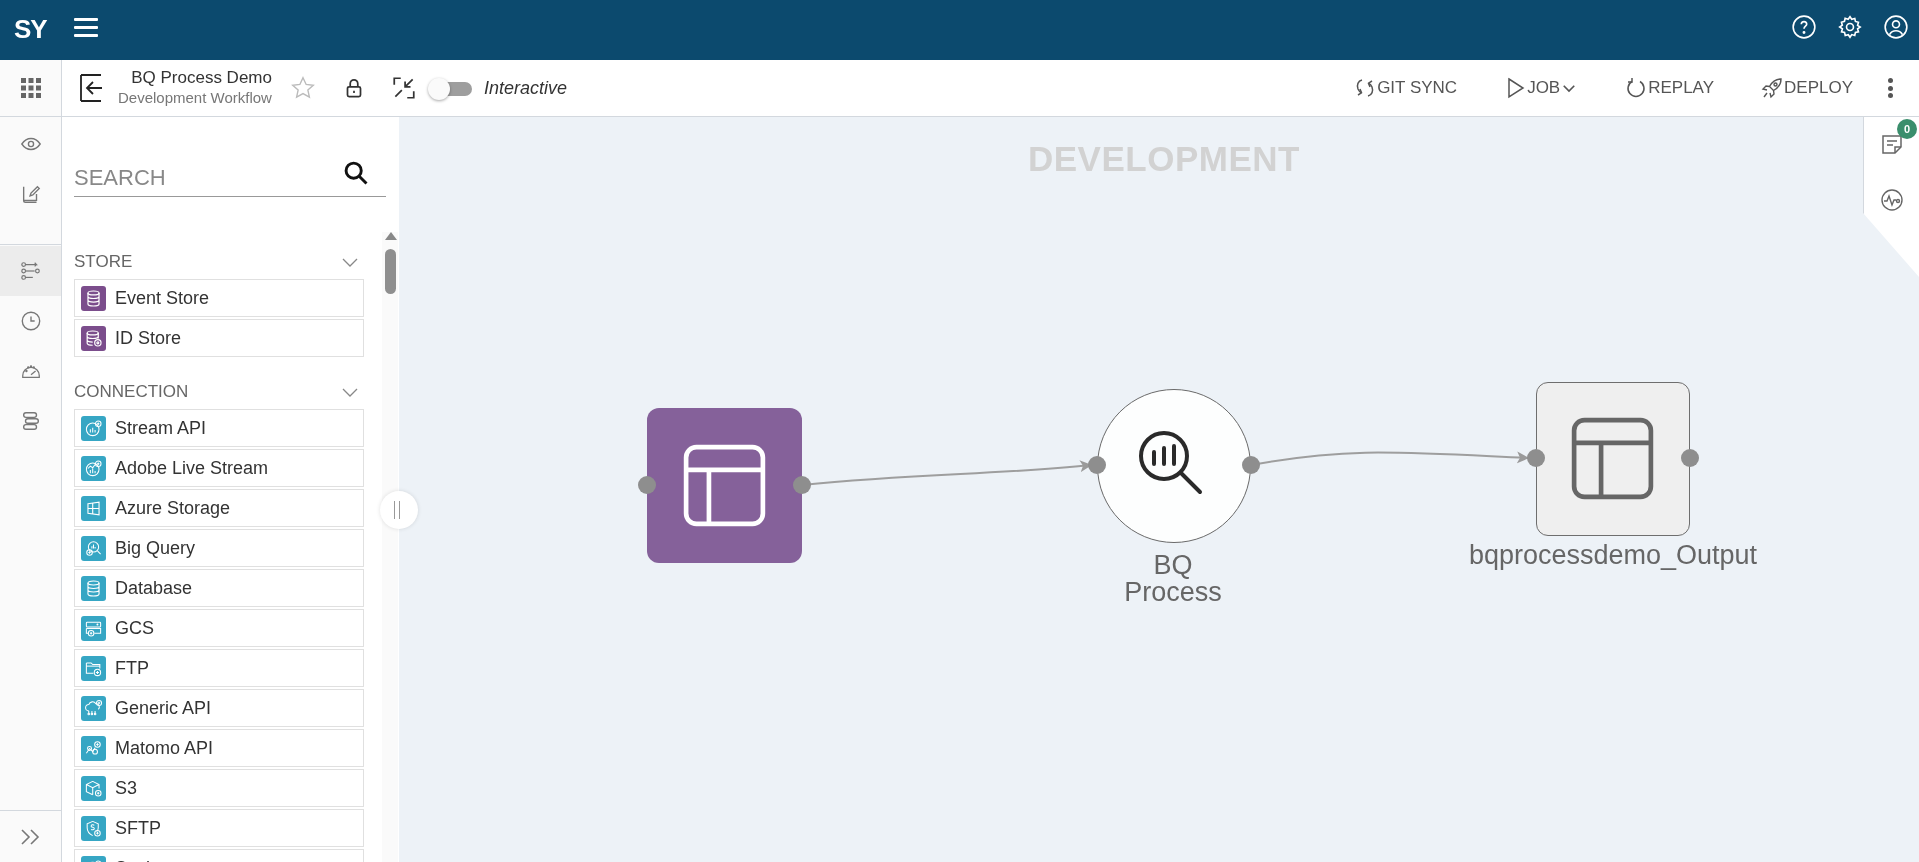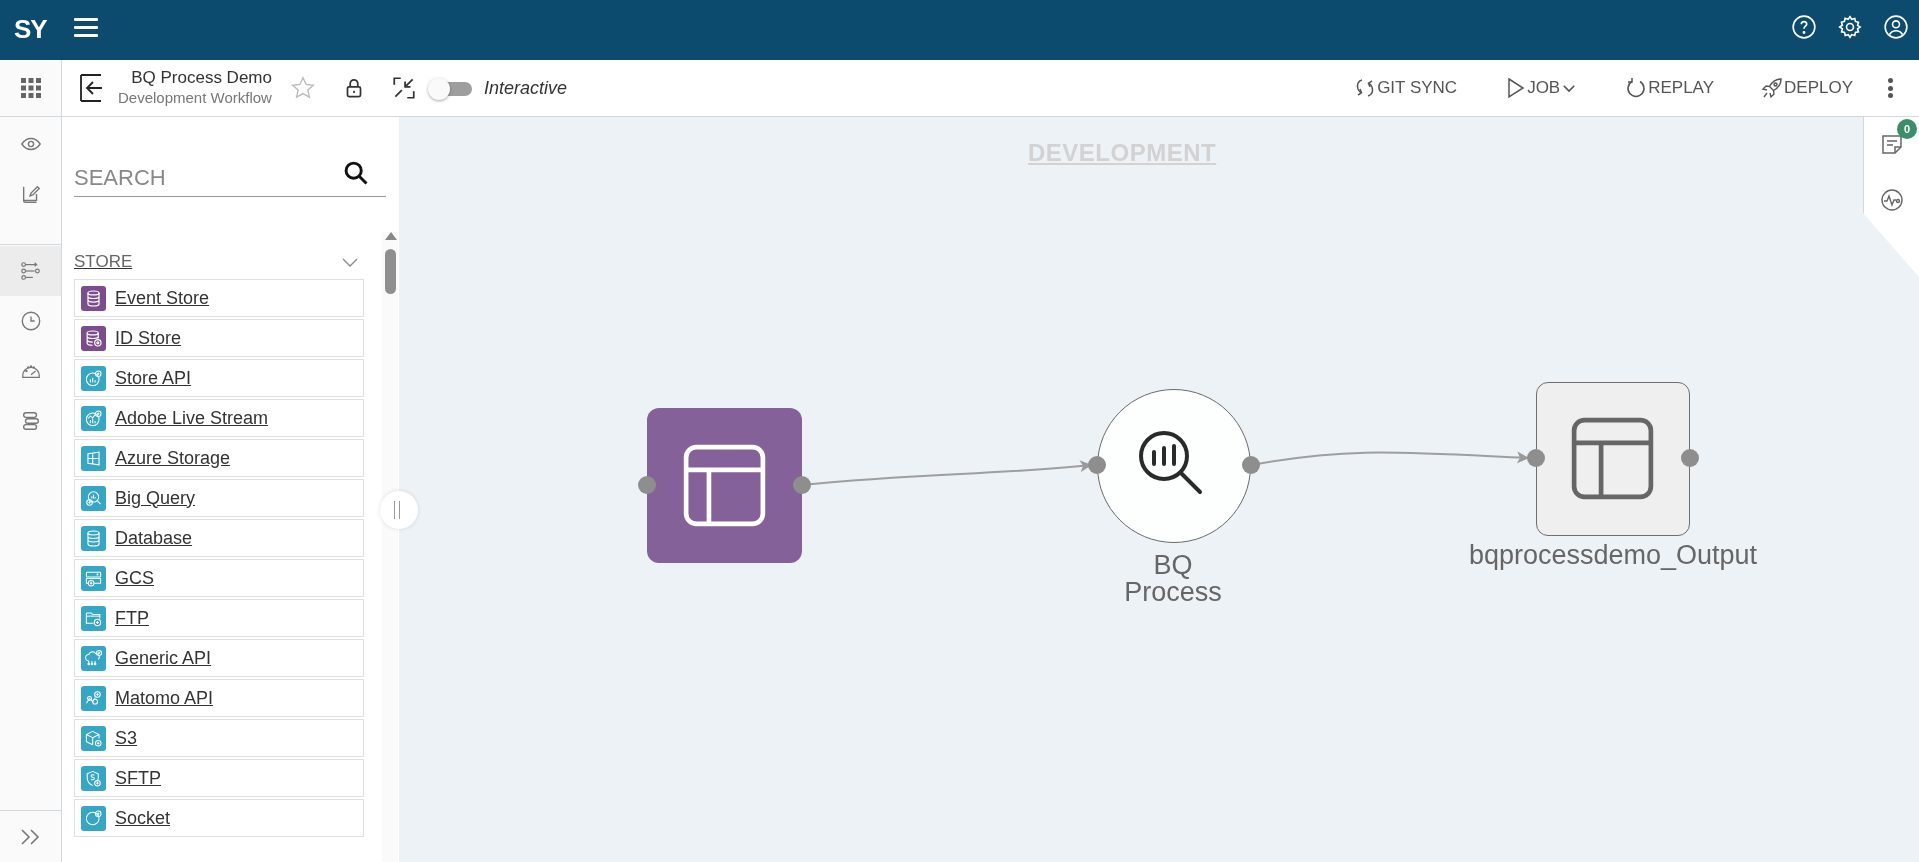--- a/index.html
+++ b/index.html
@@ -38,38 +38,38 @@
   .rail-item.active { background: #ececec; }
   .rail-item svg { width: 22px; height: 22px; }
   .rail-divider { position: absolute; left: 0; width: 61px; height: 1px; background: #d3d8de; }
 
   
   .panel { position: absolute; left: 62px; top: 117px; width: 337px; height: 745px; background: #fff; }
   .search { position: absolute; left: 12px; top: 40px; width: 312px; height: 40px; border-bottom: 1px solid #999; }
   .search input { position: absolute; left: 0; top: 8px; width: 260px; border: none; outline: none; font-size: 22px; color: #888; font-family: "Liberation Sans", sans-serif; background: transparent; }
   .search input::placeholder { color: #888; }
   .search-btn { position: absolute; right: 16px; top: 2px; width: 28px; height: 28px; cursor: pointer; }
-  .list { position: absolute; left: 12px; top: 128px; width: 290px; height: 617px; overflow: hidden; text-decoration: underline; }
+  .list { position: absolute; left: 12px; top: 128px; width: 290px; height: 617px; overflow: hidden; }
   .section-header { position: relative; height: 34px; font-size: 17px; color: #666; display: flex; align-items: center; cursor: pointer; }
   .section-header .chev { position: absolute; right: 6px; top: 11px; width: 16px; height: 12px; }
   .item { height: 38px; border: 1px solid #e0e0e0; margin-bottom: 2px; display: flex; align-items: center; padding-left: 6px; font-size: 18px; color: #333; cursor: pointer; background: #fff; }
   .item .ico { width: 25px; height: 25px; border-radius: 3px; margin-right: 9px; display: flex; align-items: center; justify-content: center; flex-shrink: 0; }
   .item .ico svg { width: 19px; height: 19px; }
   .ico.purple { background: #7b4d8c; }
   .ico.teal { background: #36a6c4; }
   .scrollbar { position: absolute; left: 320px; top: 115px; width: 16px; height: 630px; background: #fafafa; }
   .scroll-up { position: absolute; left: 3px; top: 0; width: 0; height: 0; border-left: 6px solid transparent; border-right: 6px solid transparent; border-bottom: 8px solid #888; cursor: pointer; }
   .scroll-thumb { position: absolute; left: 3px; top: 17px; width: 11px; height: 45px; border-radius: 6px; background: #8f8f8f; cursor: pointer; }
   .resize-handle { position: absolute; left: 380px; top: 491px; width: 38px; height: 38px; border-radius: 50%; background: #fff; box-shadow: 0 0 4px rgba(0,0,0,.12); cursor: ew-resize; z-index: 3; }
   .resize-handle span { position: absolute; top: 10px; width: 1px; height: 18px; background: #999; }
   .rail-expand { position: absolute; left: 0; top: 810px; width: 61px; height: 52px; border-top: 1px solid #d3d8de; display: flex; align-items: center; justify-content: center; cursor: pointer; }
 
   
   .canvas { position: absolute; left: 399px; top: 117px; width: 1520px; height: 745px; background: #edf2f7; overflow: hidden; }
-  .env-label { position: absolute; left: 629px; top: 22px; font-size: 24px; font-weight: bold; color: #d2d2d2; letter-spacing: 0.5px; text-decoration: underline; }
+  .env-label { position: absolute; left: 629px; top: 22px; font-size: 35px; font-weight: bold; color: #d2d2d2; letter-spacing: 0.5px; }
   .edges { position: absolute; left: 0; top: 0; width: 1520px; height: 745px; }
   .node { position: absolute; cursor: pointer; }
   .node-label { position: absolute; text-align: center; color: #666; font-size: 27px; line-height: 27px; white-space: nowrap; cursor: pointer; }
   .port { position: absolute; width: 18px; height: 18px; border-radius: 50%; background: #8e8e8e; cursor: crosshair; z-index: 2; }
 
   .right-panel { position: absolute; left: 1464px; top: 0; width: 56px; height: 160px; background: #fff; border-left: 1px solid #d3d8de; clip-path: polygon(0 0, 100% 0, 100% 100%, 0 60%); }
   .rp-icon { position: absolute; left: 16px; width: 24px; height: 24px; cursor: pointer; }
   .badge { position: absolute; left: 1497px; top: 2px; width: 20px; height: 20px; border-radius: 50%; background: #3a8e6c; color: #fff; font-size: 11px; font-weight: bold; text-align: center; line-height: 20px; z-index: 3; }
 </style>
 </head>
@@ -271,30 +271,36 @@
           <svg viewBox="0 0 24 24" fill="none" stroke="#fff" stroke-width="1.5">
             <ellipse cx="11" cy="5" rx="7" ry="2.5"></ellipse>
             <path d="M4 5v13c0 1.4 3.1 2.5 7 2.5M18 5v7M4 9.5c0 1.4 3.1 2.5 7 2.5s7-1.1 7-2.5M4 14c0 1.4 3.1 2.5 7 2.5"></path>
             <circle cx="17.5" cy="17.5" r="4"></circle>
             <circle cx="17.5" cy="17.5" r="1.2"></circle>
           </svg>
         </span>
       <span>ID Store</span>
     </div>
 
+    <div class="section-header" style="margin-top:18px">
+      <span>CONNECTION</span>
+      <svg class="chev" viewBox="0 0 16 12" fill="none" stroke="#888" stroke-width="1.3">
+          <path d="M1 3l7 7 7-7"></path>
+        </svg>
+    </div>
     <div class="item">
       <span class="ico teal">
           <svg viewBox="0 0 24 24" fill="none" stroke="#fff" stroke-width="1.3">
             <circle cx="11" cy="13" r="8"></circle>
             <path d="M8 17v-4M11 17v-6M14 17v-3"></path>
             <circle cx="18" cy="6" r="3.5"></circle>
             <path d="M18 4.5v3M16.5 6h3"></path>
           </svg>
         </span>
-      <span>Store API</span>
+      <span>Stream API</span>
     </div>
     <div class="item">
       <span class="ico teal">
           <svg viewBox="0 0 24 24" fill="none" stroke="#fff" stroke-width="1.3">
             <circle cx="11" cy="13" r="8"></circle>
             <path d="M8 18v-4M11 18v-6M14 18v-3M5 12l3-3 3 2 3-4"></path>
             <circle cx="18" cy="6" r="3.5"></circle>
             <path d="M18 4.5v3M16.5 6h3"></path>
           </svg>
         </span>

